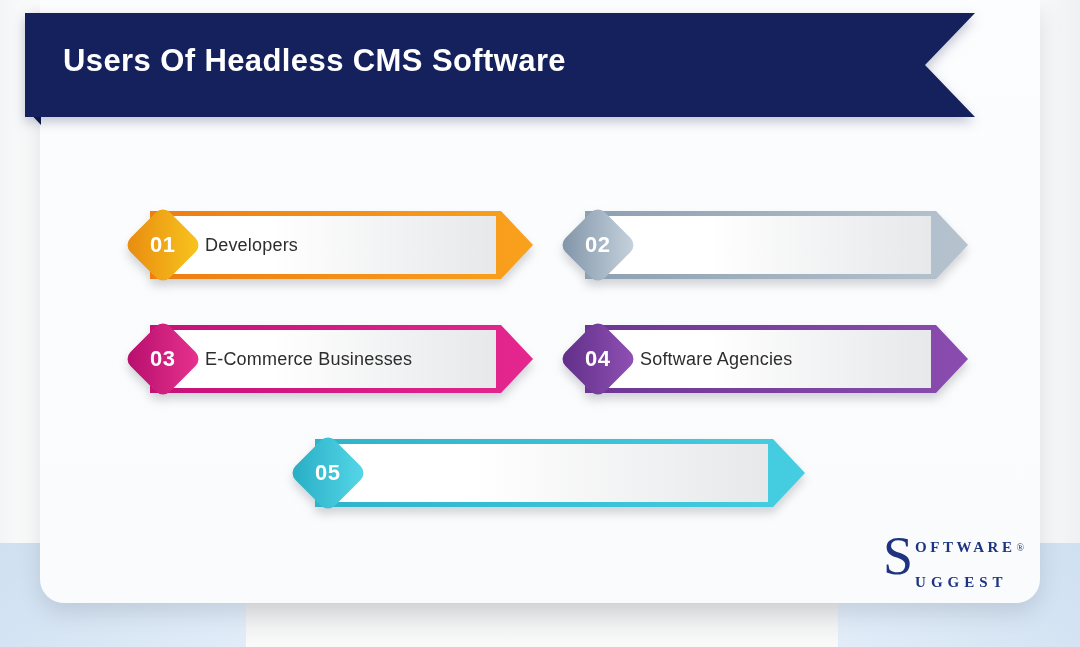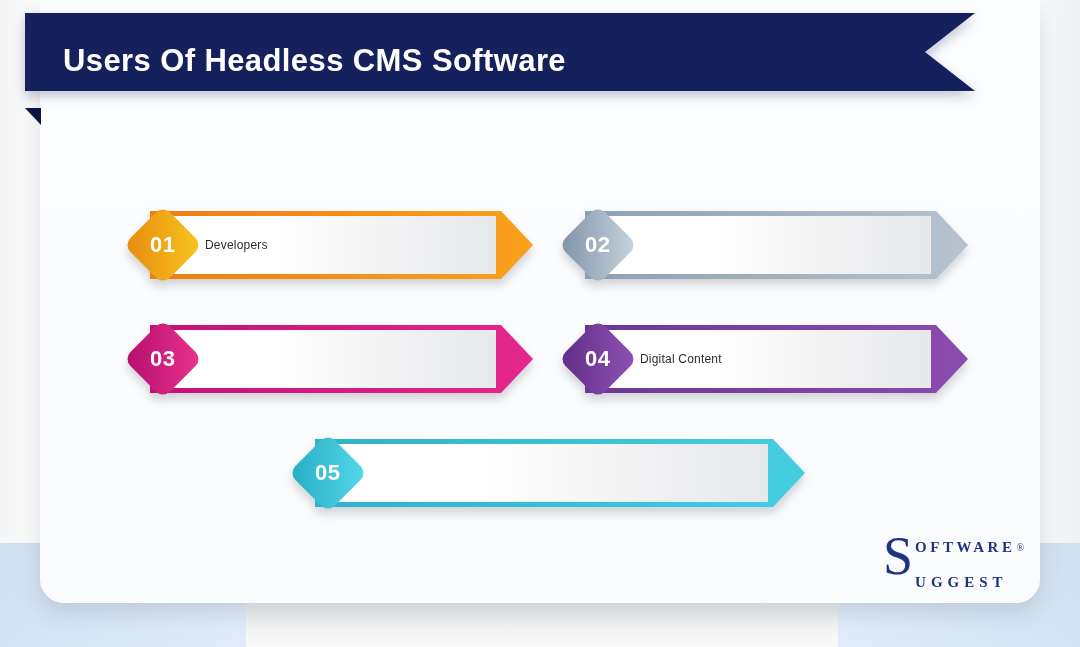--- a/index.html
+++ b/index.html
@@ -28,21 +28,21 @@
     background:linear-gradient(180deg,#fcfdfe 0%,#fafbfc 100%);
     border-radius:0 0 24px 24px;
     box-shadow:0 10px 22px rgba(90,100,115,0.20);
     z-index:2;
   }
 
   
   .ribbon-wrap { position:absolute; left:25px; top:13px; z-index:4;
     filter:drop-shadow(0 5px 6px rgba(20,30,80,0.25)); }
   .ribbon {
-    width:950px; height:78px;
+    width:950px; height:104px;
     background:var(--navy);
     clip-path:polygon(0 0,100% 0,calc(100% - 50px) 50%,100% 100%,0 100%);
   }
   .ribbon-title {
     padding-left:38px; line-height:96px;
     font-size:31px; font-weight:700; letter-spacing:0.4px; color:#ffffff;
     white-space:nowrap;
   }
   .ribbon-fold {
     position:absolute; left:25px; top:108px; width:16px; height:17px;
@@ -75,21 +75,21 @@
     border-radius:10px; transform:rotate(45deg);
     background:linear-gradient(45deg,var(--df),var(--dt));
     display:flex; align-items:center; justify-content:center;
   }
   .diamond .num {
     transform:rotate(-45deg);
     color:#ffffff; font-size:22px; font-weight:600; letter-spacing:0.5px;
   }
   .item-label {
     position:absolute; left:81px; top:50%; transform:translateY(-50%);
-    font-size:12px; color:var(--label); letter-spacing:0.2px; white-space:nowrap;
+    font-size:18px; color:var(--label); letter-spacing:0.2px; white-space:nowrap;
   }
 
   
   .logo {
     position:absolute; right:16px; bottom:12px;
     display:flex; align-items:flex-start;
     color:var(--logo); font-family:"Liberation Serif", serif;
     z-index:5;
   }
   .logo-s { font-size:54px; line-height:40px; font-weight:400; }
@@ -133,32 +133,33 @@
 
   <div class="pennant-row r3" style="--bf: #c41178; --bt: #e5268f; --df: #b50d6c; --dt: #e9338f;">
     <div class="shape-group">
       <div class="pennant">
         <div class="pennant-inner"></div>
       </div>
       <div class="diamond">
         <span class="num">03</span>
       </div>
     </div>
+    <div class="item-label">E-Commerce Businesses</div>
   </div>
 
   <div class="pennant-row r4" style="--bf: #6d3694; --bt: #8a4caf; --df: #5f2d87; --dt: #9152b5;">
     <div class="shape-group">
       <div class="pennant">
         <div class="pennant-inner"></div>
       </div>
       <div class="diamond">
         <span class="num">04</span>
       </div>
     </div>
-    <div class="item-label">Digital Content</div>
+    <div class="item-label">Software Agencies</div>
   </div>
 
   <div class="pennant-row r5" style="--bf: #2fb3c9; --bt: #45cde2; --df: #25acc2; --dt: #58d8ea;">
     <div class="shape-group">
       <div class="pennant">
         <div class="pennant-inner"></div>
       </div>
       <div class="diamond">
         <span class="num">05</span>
       </div>

